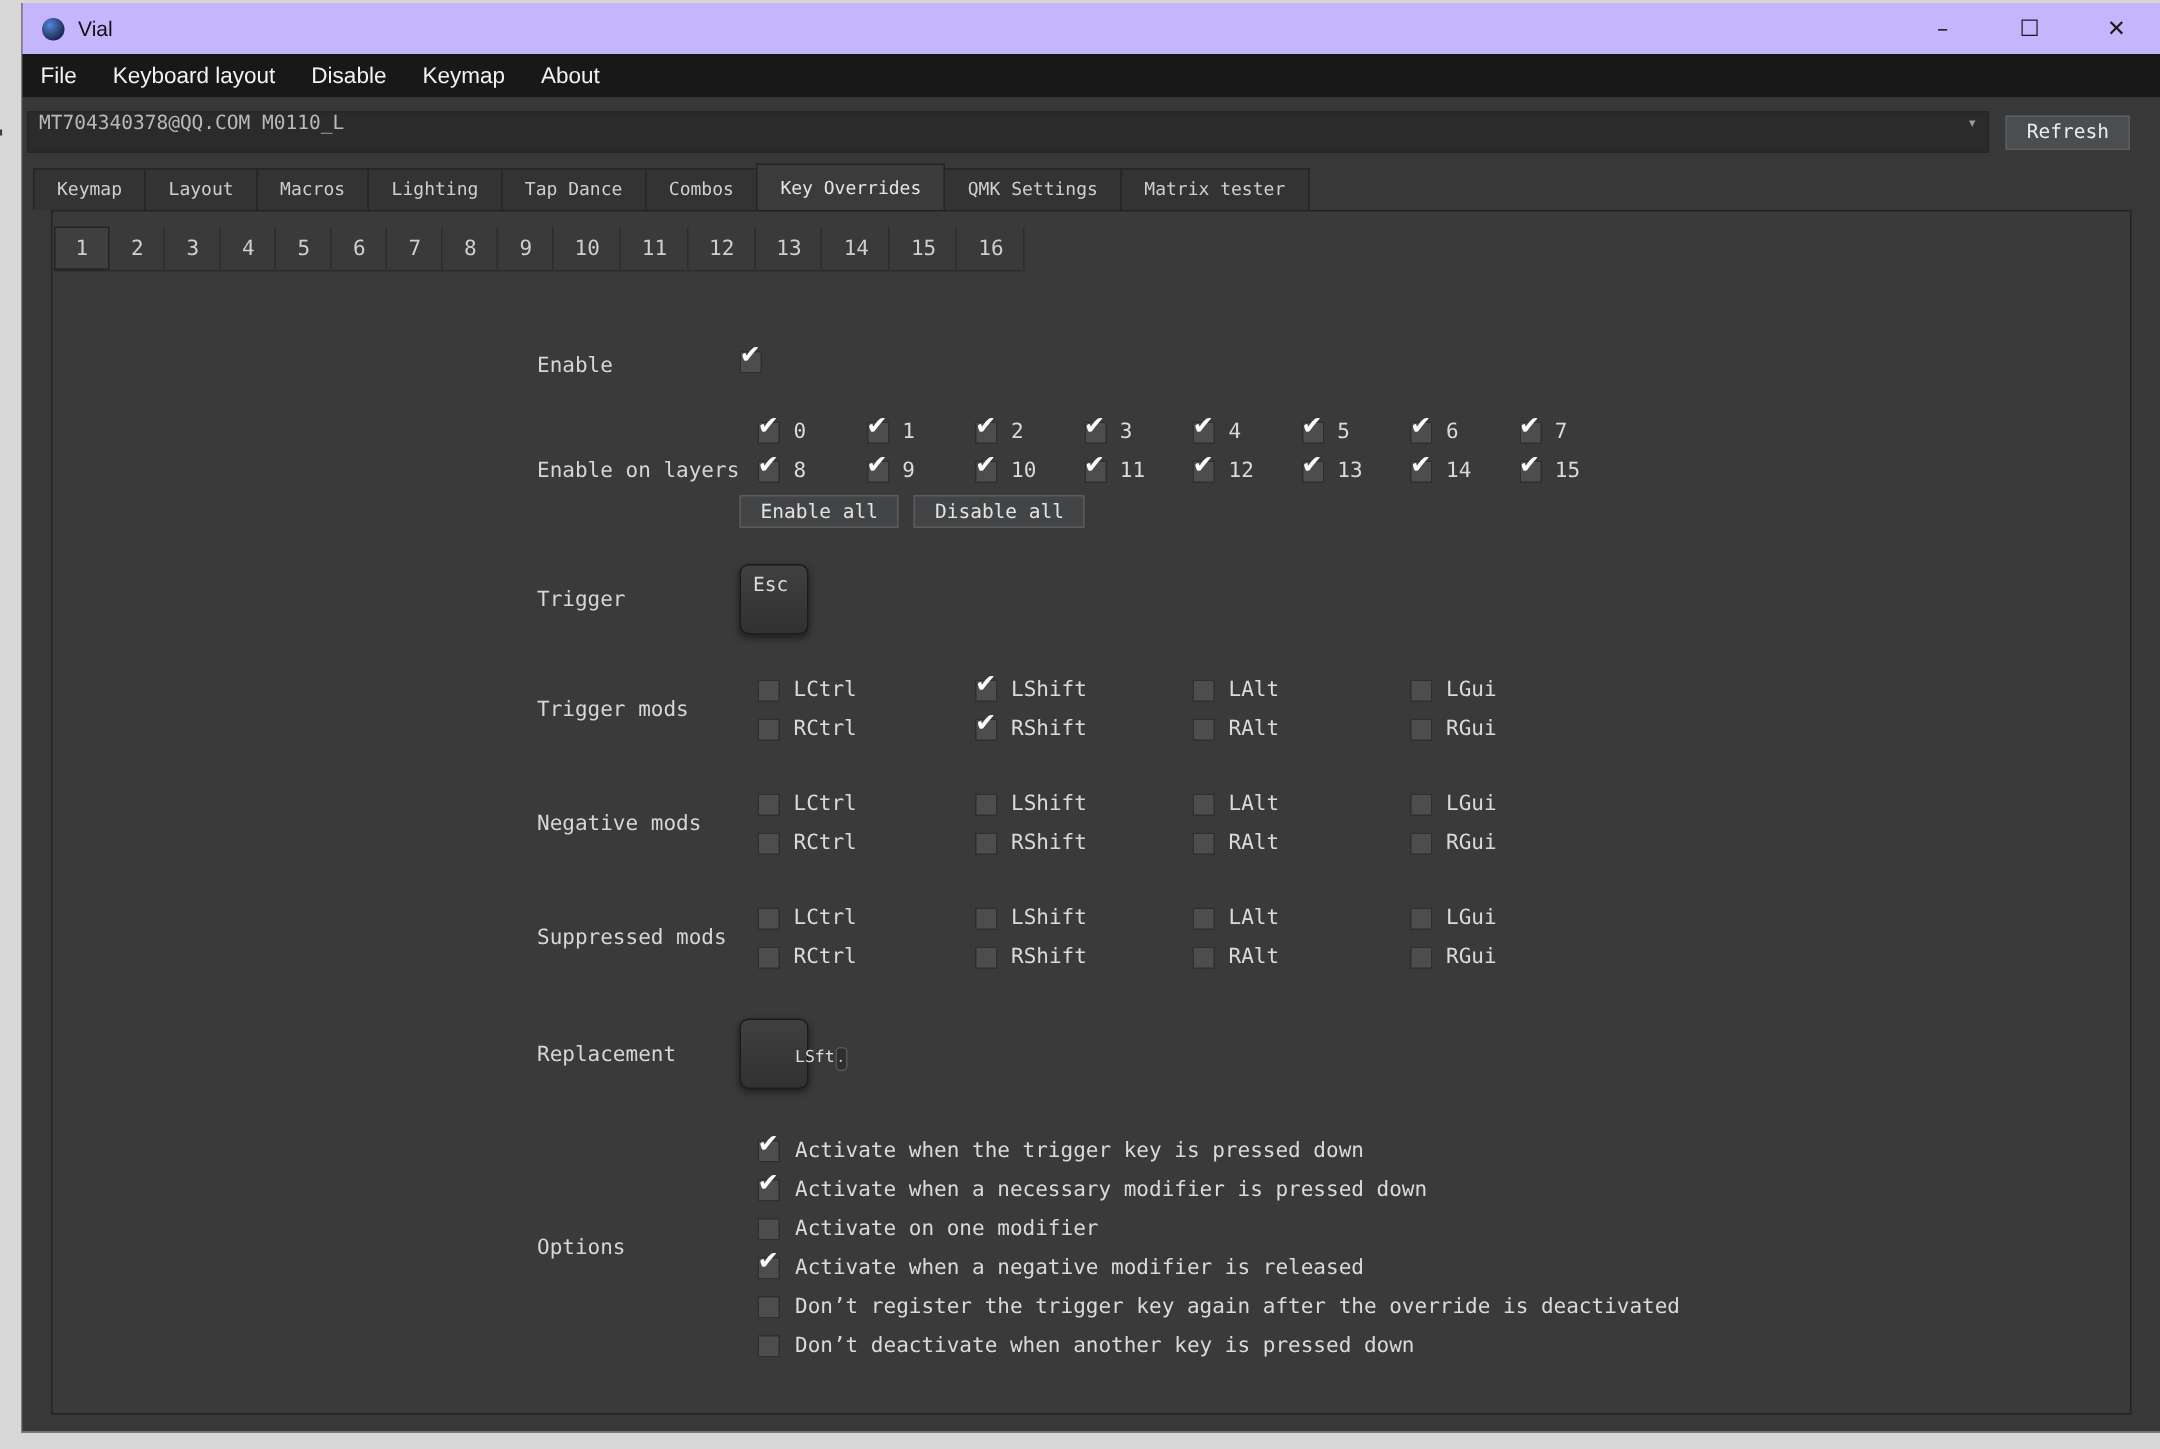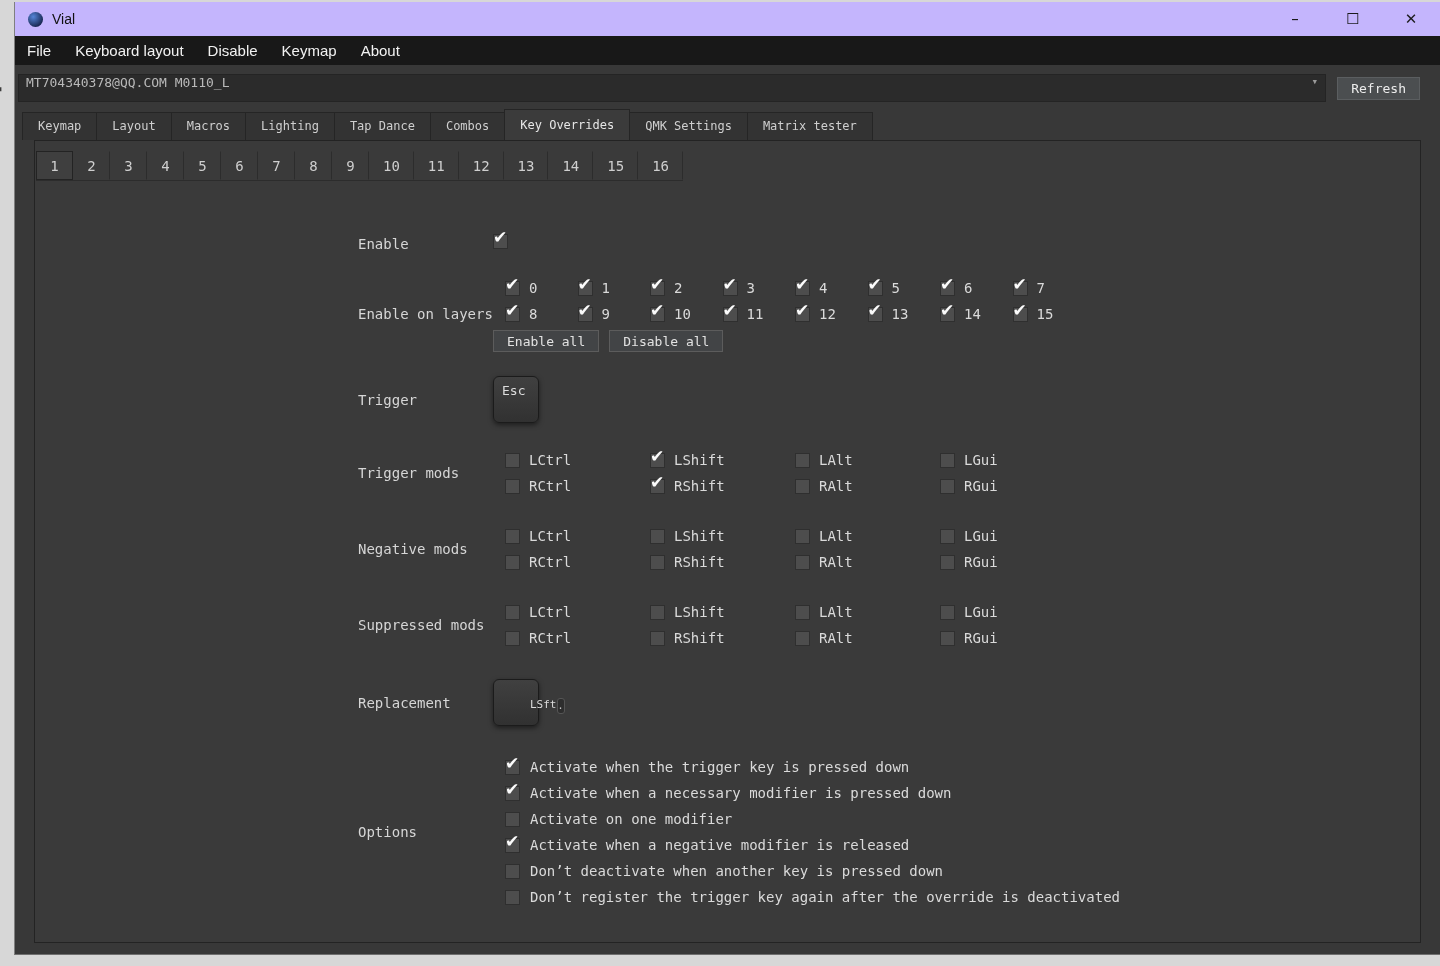--- a/index.html
+++ b/index.html
@@ -422,25 +422,25 @@
               <div class="option-row">
                 <span class="cb"></span>
                 <span class="option-label">Activate on one modifier</span>
               </div>
               <div class="option-row">
                 <span class="cb checked"></span>
                 <span class="option-label">Activate when a negative modifier is released</span>
               </div>
               <div class="option-row">
                 <span class="cb"></span>
+                <span class="option-label">Don’t register the trigger key again after the override is deactivated</span>
+              </div>
+              <div class="option-row">
+                <span class="cb"></span>
                 <span class="option-label">Don’t deactivate when another key is pressed down</span>
-              </div>
-              <div class="option-row">
-                <span class="cb"></span>
-                <span class="option-label">Don’t register the trigger key again after the override is deactivated</span>
               </div>
             </div>
         </div>
 
       </div>
     </div>
 
   </div>
 </div>
 

